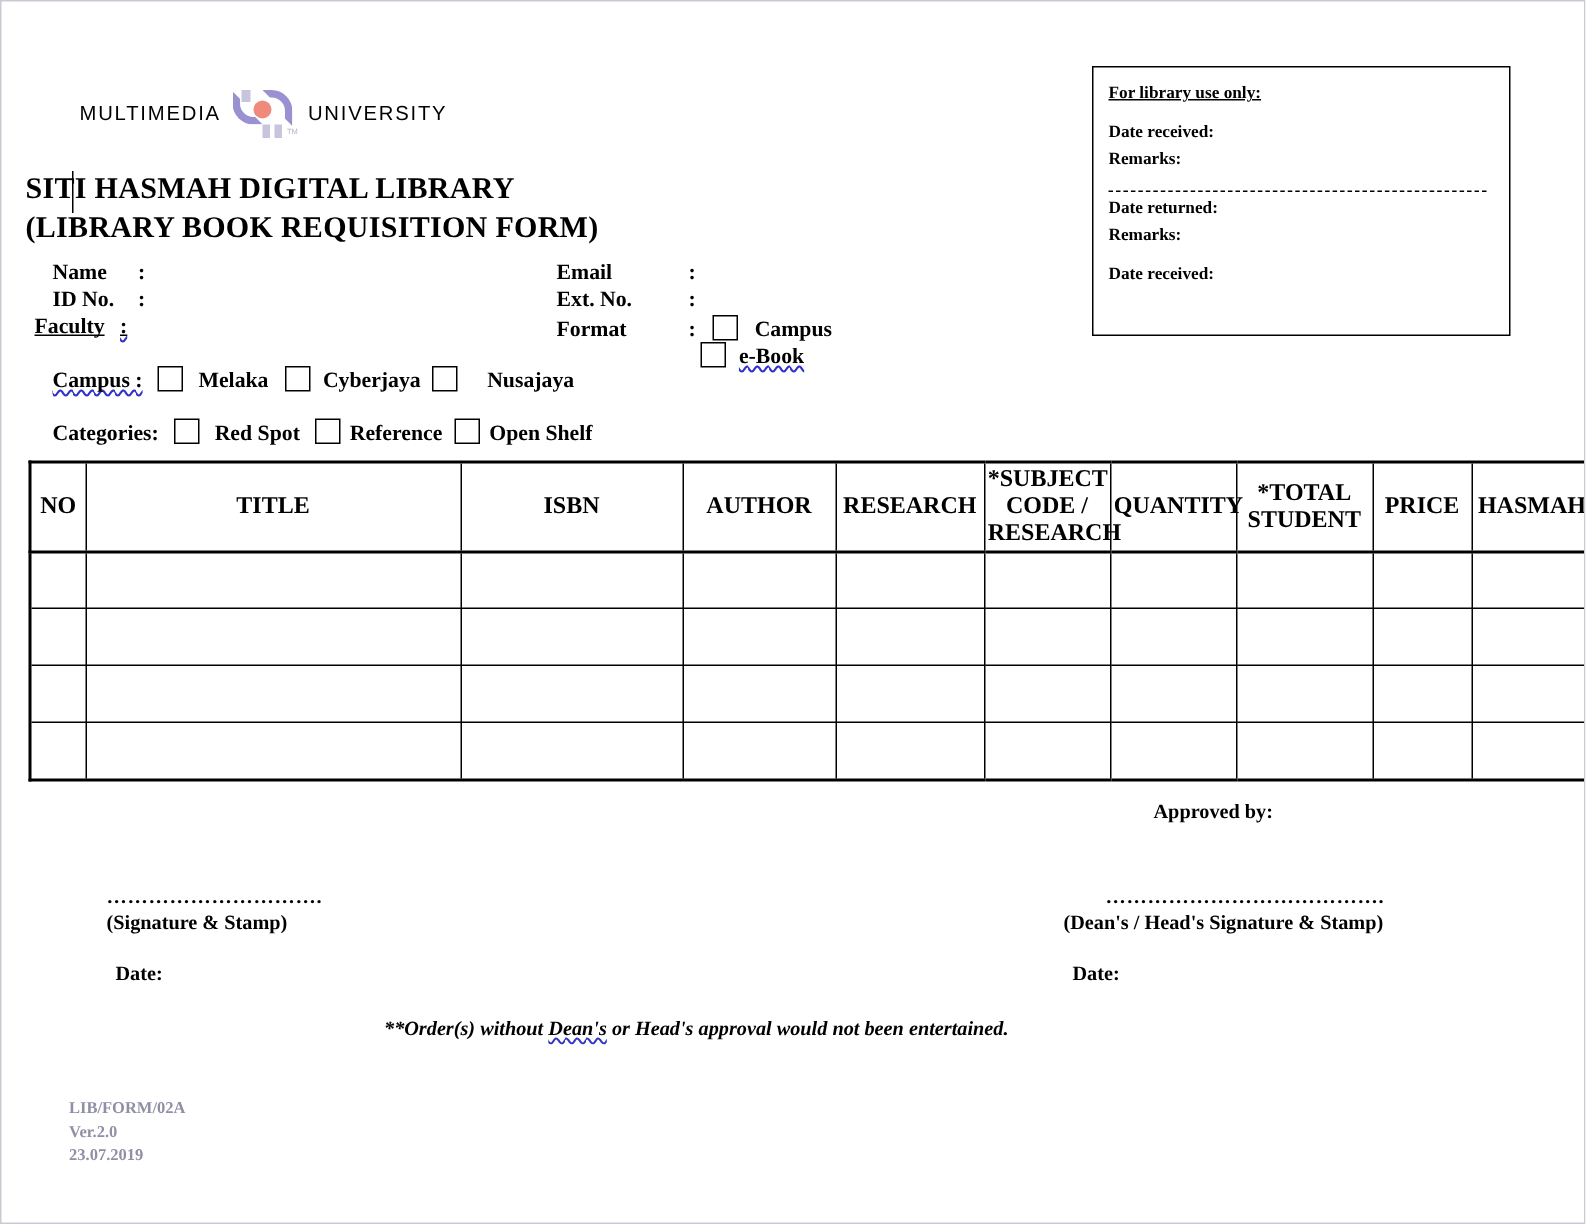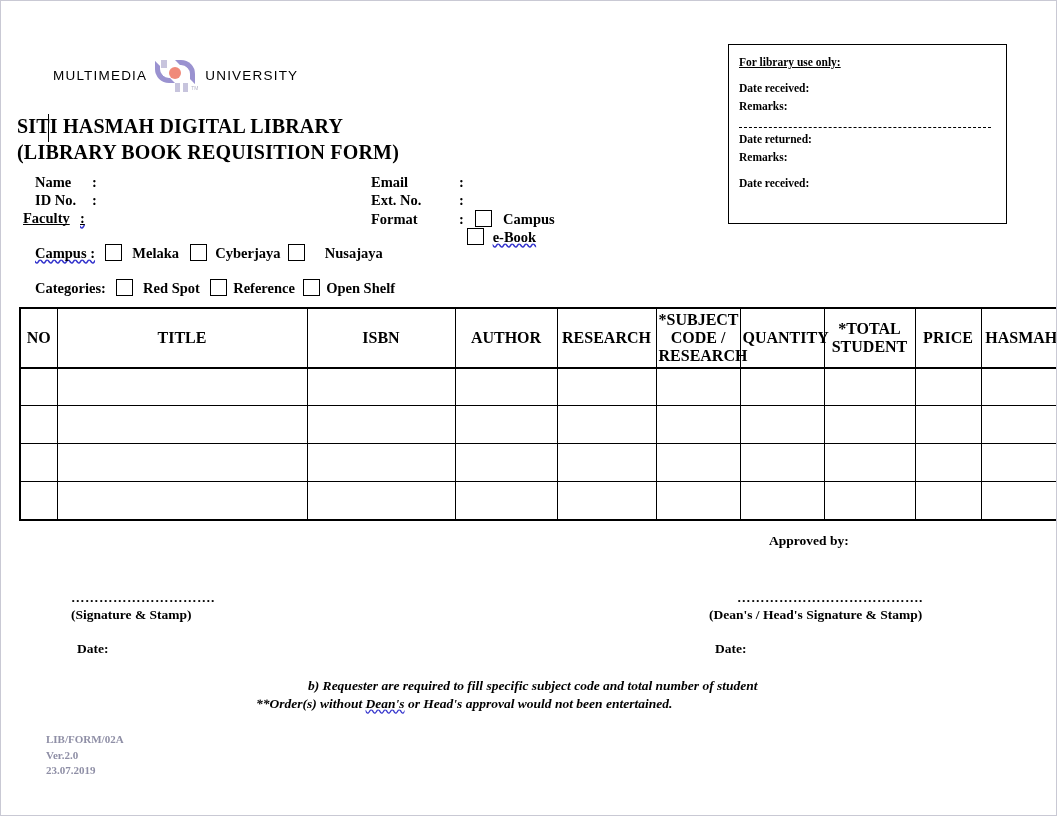--- a/index.html
+++ b/index.html
@@ -406,23 +406,20 @@
   <div class="dots" style="left:70px; top:589px;">………………………….</div>
   <div class="sigtxt" style="left:70px; top:606px;">(Signature &amp; Stamp)</div>
   <div class="sigtxt" style="left:76px; top:640px;">Date:</div>
 
   <div class="dots" style="left:736px; top:589px;">………………………………….</div>
   <div class="sigtxt" style="left:708px; top:606px;">(Dean's / Head's Signature &amp; Stamp)</div>
   <div class="sigtxt" style="left:714px; top:640px;">Date:</div>
 
   <div id="notes">
     <div>
-      <span class="indent"></span><span>b) Requester are required to fill specific subject code and total number of student</span>
-    </div>
-    <div>
       <span>**Order(s) without </span><span class="squig">Dean's</span><span> or Head's approval would not been entertained.</span>
     </div>
   </div>
 
   <div id="footer">
     <div>LIB/FORM/02A</div>
     <div>Ver.2.0</div>
     <div>23.07.2019</div>
   </div>
 

